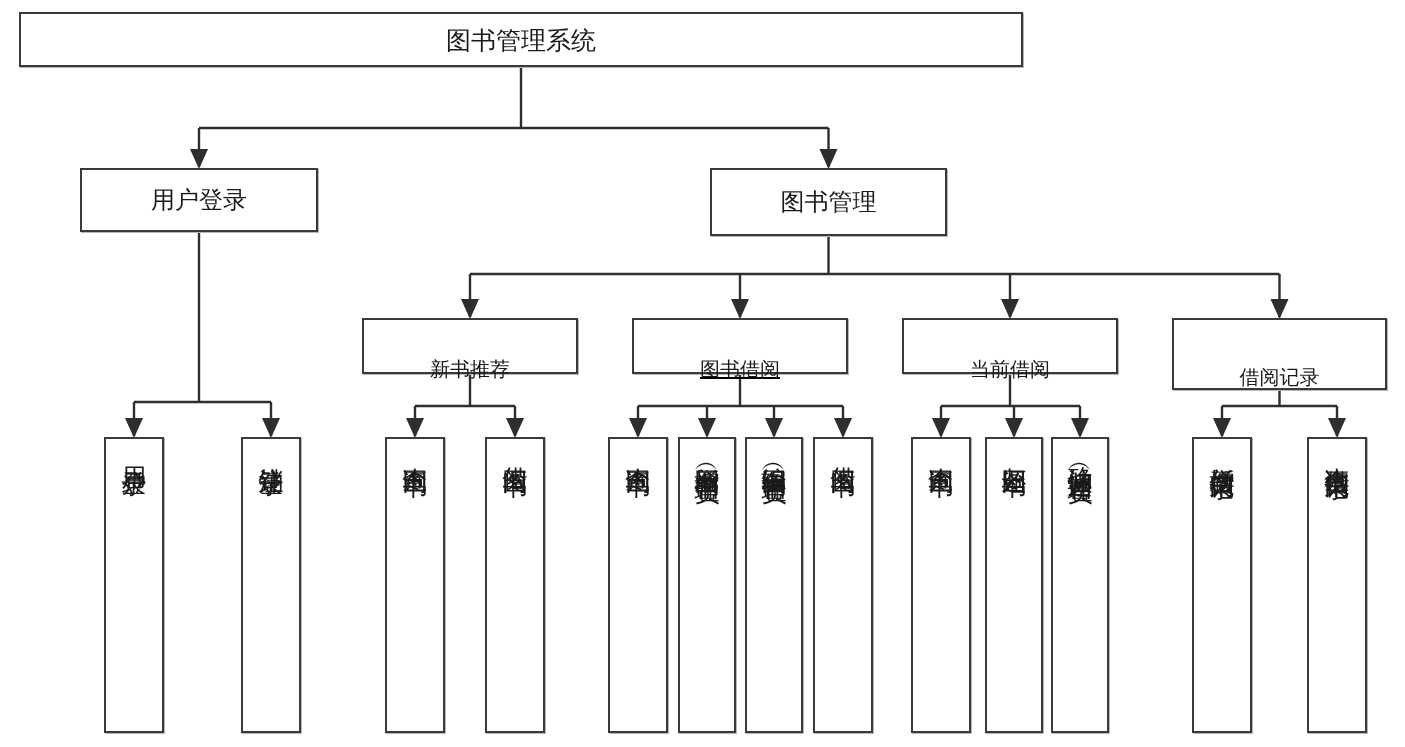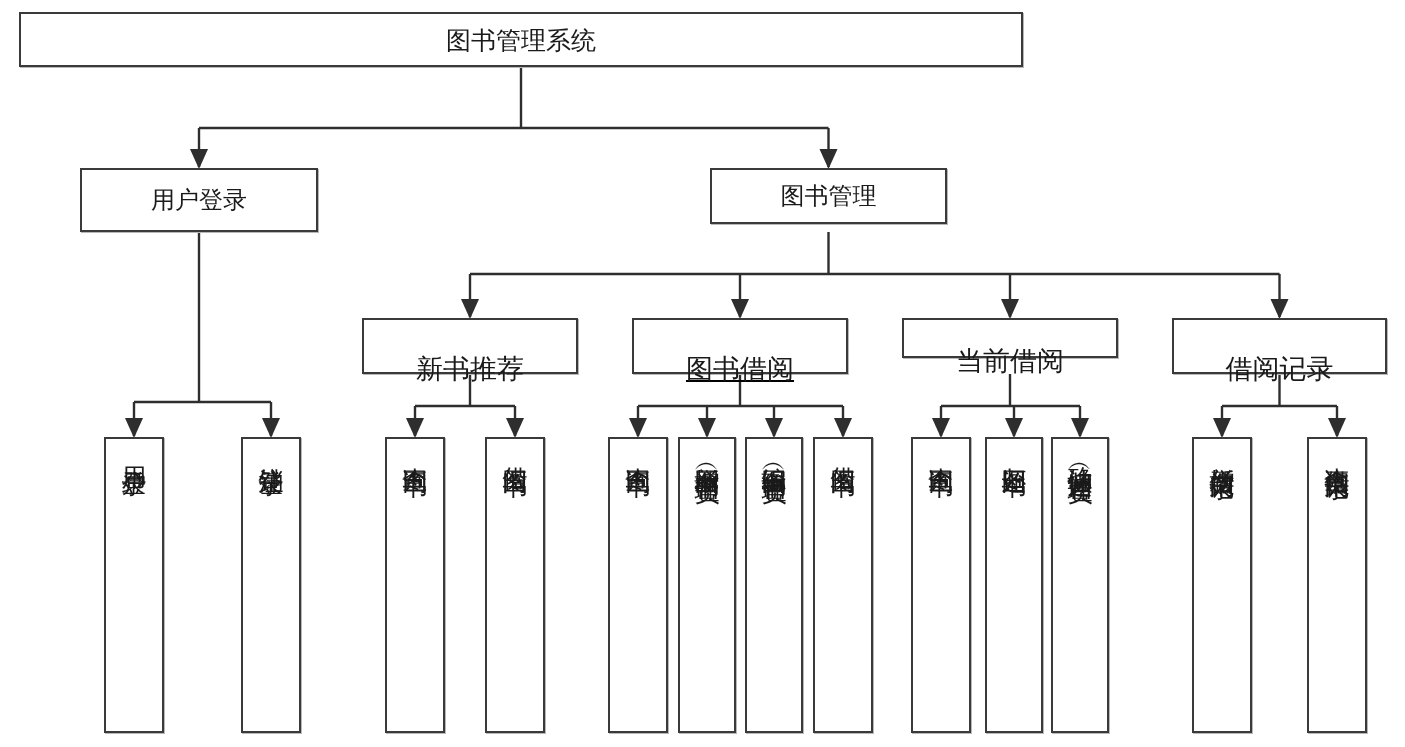--- a/index.html
+++ b/index.html
@@ -36,21 +36,21 @@
     box-shadow: 1px 1px 0 0 #b8b8b8;
   }
   .node-label {
     color: #1a1a1a;
     line-height: 1.12;
     white-space: nowrap;
     text-align: center;
   }
   .lvl0 .node-label { font-size: 25px; }
   .lvl1 .node-label { font-size: 24px; }
-  .lvl2 .node-label { font-size: 27px; margin-top: 46px; }
+  .lvl2 .node-label { font-size: 20px; margin-top: 46px; }
   .leaf {
     align-items: flex-start;
     justify-content: center;
     padding-top: 8px;
   }
   .leaf .node-label {
     font-size: 25px;
     writing-mode: vertical-rl;
     text-orientation: upright;
     letter-spacing: 2px;
@@ -111,33 +111,33 @@
       </g>
   </svg>
 
   <div id="node-layer">
       <div class="node lvl0" style="left: 19px; top: 12px; width: 1004px; height: 55px;">
         <span class="node-label">图书管理系统</span>
       </div>
       <div class="node lvl1" style="left: 80px; top: 168px; width: 238px; height: 64px;">
         <span class="node-label">用户登录</span>
       </div>
-      <div class="node lvl1" style="left: 710px; top: 168px; width: 237px; height: 56px;">
+      <div class="node lvl1" style="left: 710px; top: 168px; width: 237px; height: 68px;">
         <span class="node-label">图书管理</span>
       </div>
       <div class="node lvl2" style="left: 362px; top: 318px; width: 216px; height: 56px;">
         <span class="node-label">新书推荐</span>
       </div>
       <div class="node lvl2" style="left: 632px; top: 318px; width: 216px; height: 56px; text-decoration: underline;">
         <span class="node-label">图书借阅</span>
       </div>
-      <div class="node lvl2" style="left: 902px; top: 318px; width: 216px; height: 40px;">
+      <div class="node lvl2" style="left: 902px; top: 318px; width: 216px; height: 56px;">
         <span class="node-label">当前借阅</span>
       </div>
-      <div class="node lvl2" style="left: 1172px; top: 318px; width: 215px; height: 56px;">
+      <div class="node lvl2" style="left: 1172px; top: 318px; width: 215px; height: 72px;">
         <span class="node-label">借阅记录</span>
       </div>
       <div class="node lvl3 leaf" style="left: 104px; top: 437px; width: 60px; height: 296px;">
         <span class="node-label">用户登录</span>
       </div>
       <div class="node lvl3 leaf" style="left: 241px; top: 437px; width: 60px; height: 296px;">
         <span class="node-label">注销登录</span>
       </div>
       <div class="node lvl3 leaf" style="left: 385px; top: 437px; width: 60px; height: 296px;">
         <span class="node-label">查询图书</span>

